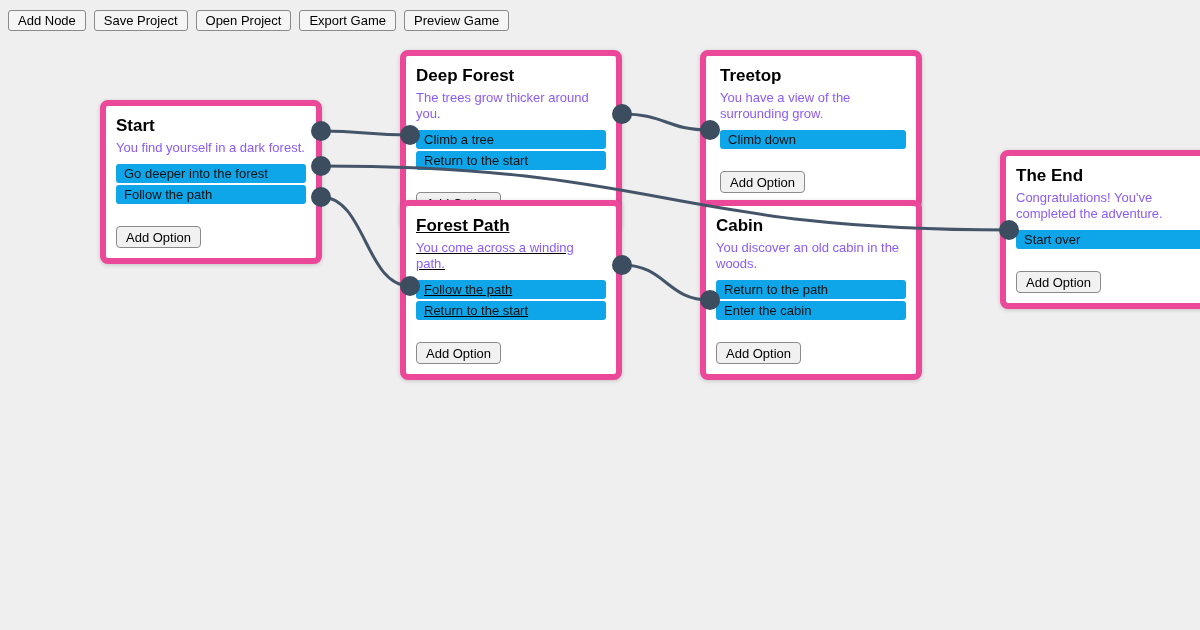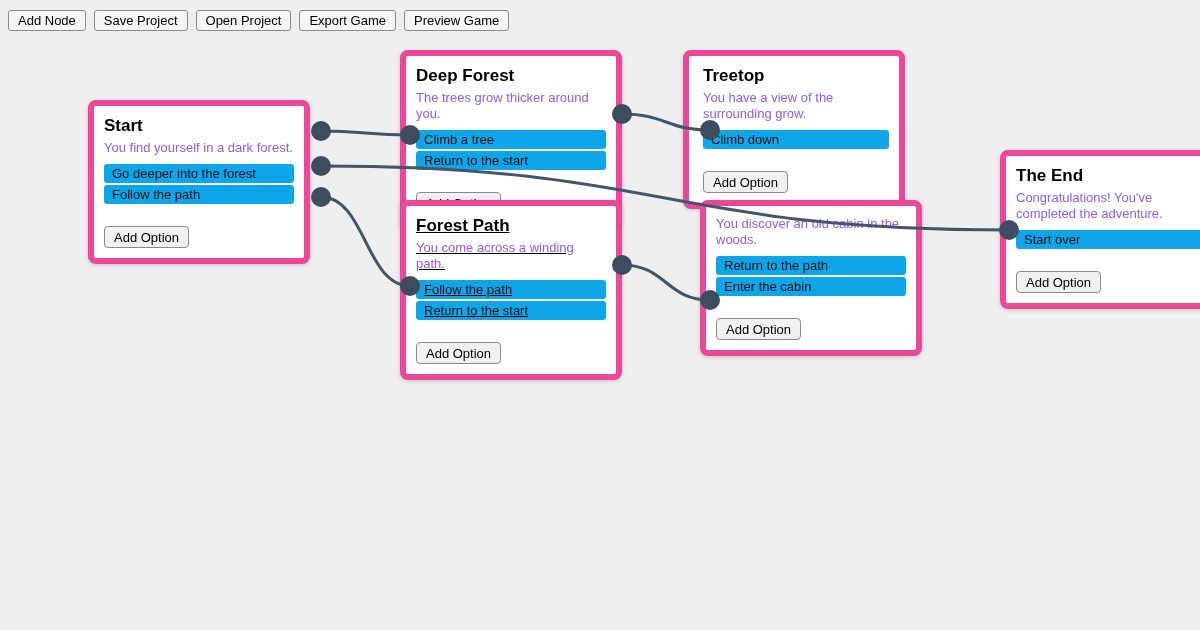--- a/index.html
+++ b/index.html
@@ -82,19 +82,19 @@
       <path d="M 410 286 C 365.5 286, 365.5 197, 321 197" fill="none" stroke="#44556a" stroke-width="3"></path>
       <circle cx="410" cy="286" r="10" fill="#3c4d5f"></circle>
       <circle cx="321" cy="197" r="10" fill="#3c4d5f"></circle>
       <path d="M 710 130 C 666 130, 666 114, 622 114" fill="none" stroke="#44556a" stroke-width="3"></path>
       <circle cx="710" cy="130" r="10" fill="#3c4d5f"></circle>
       <circle cx="622" cy="114" r="10" fill="#3c4d5f"></circle>
       <path d="M 710 300 C 666 300, 666 265, 622 265" fill="none" stroke="#44556a" stroke-width="3"></path>
       <circle cx="710" cy="300" r="10" fill="#3c4d5f"></circle>
       <circle cx="622" cy="265" r="10" fill="#3c4d5f"></circle>
     </svg>
-<div class="node" style="left: 88px; top: 100px;"><h2 class="node-title">Start</h2><p class="node-desc">You find yourself in a dark forest.</p><div class="option-row">Go deeper into the forest</div><div class="option-row">Follow the path</div><button class="add-option-btn">Add Option</button></div>
+<div class="node" style="left: 100px; top: 100px;"><h2 class="node-title">Start</h2><p class="node-desc">You find yourself in a dark forest.</p><div class="option-row">Go deeper into the forest</div><div class="option-row">Follow the path</div><button class="add-option-btn">Add Option</button></div>
     <div class="node" style="left: 400px; top: 50px;"><h2 class="node-title">Deep Forest</h2><p class="node-desc">The trees grow thicker around you.</p><div class="option-row">Climb a tree</div><div class="option-row">Return to the start</div><button class="add-option-btn">Add Option</button></div>
-    <div class="node" style="left: 683px; top: 50px; padding-left: 14px;"><h2 class="node-title">Treetop</h2><p class="node-desc">You have a view of the surrounding grow.</p><div class="option-row">Climb down</div><button class="add-option-btn">Add Option</button></div>
+    <div class="node" style="left: 700px; top: 50px; padding-left: 14px;"><h2 class="node-title">Treetop</h2><p class="node-desc">You have a view of the surrounding grow.</p><div class="option-row">Climb down</div><button class="add-option-btn">Add Option</button></div>
     <div class="node" style="left: 400px; top: 200px; text-decoration: underline;"><h2 class="node-title">Forest Path</h2><p class="node-desc">You come across a winding path.</p><div class="option-row">Follow the path</div><div class="option-row">Return to the start</div><button class="add-option-btn">Add Option</button></div>
-    <div class="node" style="left: 700px; top: 200px;"><p class="node-desc">You discover an old cabin in the woods.</p><div class="option-row">Return to the path</div><div class="option-row">Enter the cabin</div><button class="add-option-btn">Add Option</button></div>
+    <div class="node" style="left: 700px; top: 200px;"><h2 class="node-title">Cabin</h2><p class="node-desc">You discover an old cabin in the woods.</p><div class="option-row">Return to the path</div><div class="option-row">Enter the cabin</div><button class="add-option-btn">Add Option</button></div>
     <div class="node" style="left: 1000px; top: 150px;"><h2 class="node-title">The End</h2><p class="node-desc">Congratulations! You've completed the adventure.</p><div class="option-row">Start over</div><button class="add-option-btn">Add Option</button></div>
   </div>
 
 </body></html>

